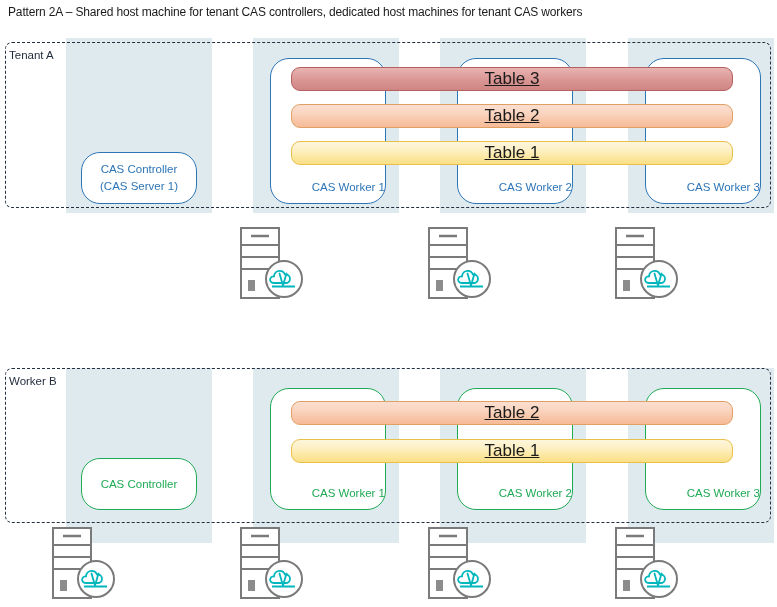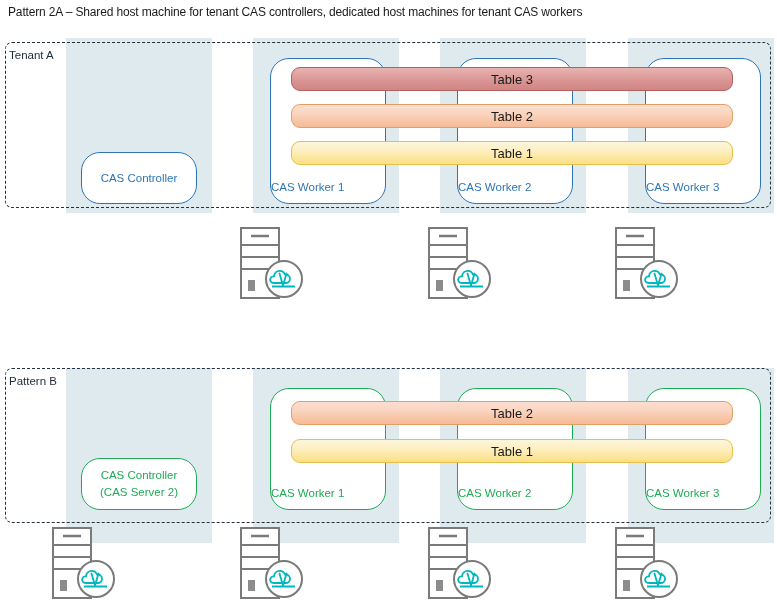--- a/index.html
+++ b/index.html
@@ -59,21 +59,21 @@
     background: #ffffff;
     z-index: 4;
   }
   .cas-box.blue  { border: 1.5px solid #2e75b6; }
   .cas-box.green { border: 1.5px solid #1faa55; }
 
   .cas-label {
     position: absolute;
     left: 0;
     right: 0;
-    text-align: left;
+    text-align: right;
     font-size: 11.5px;
     line-height: 15px;
     white-space: nowrap;
   }
   .cas-label.blue  { color: #2e75b6; }
   .cas-label.green { color: #1faa55; }
 
   .controller-label {
     position: absolute;
     left: 0; right: 0;
@@ -88,22 +88,23 @@
 
   
   .table-bar {
     position: absolute;
     box-sizing: border-box;
     border-radius: 9px;
     z-index: 6;
     display: flex;
     align-items: center;
     justify-content: center;
-    font-size: 13px;
+    font-size: 17px;
     color: #1a1a1a;
+    text-decoration: underline;
   }
   .table-bar.t3 {
     border: 1.4px solid #b4605f;
     background: linear-gradient(to bottom, #e8b4b2 0%, #dfa09e 35%, #d89391 62%, #cf8583 100%);
   }
   .table-bar.t2 {
     border: 1.4px solid #e0a063;
     background: linear-gradient(to bottom, #fbded0 0%, #fad6c2 35%, #f8c6a9 70%, #f6bb98 100%);
   }
   .table-bar.t1 {
@@ -132,20 +133,21 @@
 <div class="host-band" style="left:440px; top:368px; width:146px; height:175px;"></div>
 <div class="host-band" style="left:628px; top:368px; width:146px; height:175px;"></div>
 
 <div class="tenant-box" style="left:5px; top:42px; width:766px; height:166px;">
   <span class="tenant-label">Tenant A</span>
 </div>
 
 <div class="cas-box blue" style="left:81px; top:152px; width:116px; height:52px;">
   <div class="controller-label blue">
     <div>CAS Controller</div>
+    <div>(CAS Server 1)</div>
   </div>
 </div>
 
 <div class="cas-box blue" style="left:270px; top:58px; width:116px; height:146px;">
   <span class="cas-label blue" style="bottom:8px;">CAS Worker 1</span>
 </div>
 <div class="cas-box blue" style="left:457px; top:58px; width:116px; height:146px;">
   <span class="cas-label blue" style="bottom:8px;">CAS Worker 2</span>
 </div>
 <div class="cas-box blue" style="left:645px; top:58px; width:116px; height:146px;">
@@ -201,27 +203,26 @@
   </g>
   <g>
     <circle cx="44" cy="52" r="18" fill="#ffffff" stroke="#7a7a7a" stroke-width="2"></circle>
     <path d="M34 56 c-3.2 0 -4.6 -2.4 -3.6 -4.6 c0.7 -1.6 2.4 -2.1 3.6 -1.9 c0.2 -3.4 2.7 -5.7 5.6 -5.7 c2.6 0 4.6 1.6 5.3 3.8 c2.6 -0.5 5.1 1.3 5.1 4.1 c0 2.4 -1.8 4.3 -4.4 4.3 z" fill="none" stroke="#00b7bd" stroke-width="1.8" stroke-linejoin="round"></path>
     <path d="M39.5 46.5 L43 58.5 L46.5 46.5" fill="none" stroke="#00b7bd" stroke-width="1.8" stroke-linecap="round" stroke-linejoin="round"></path>
     <line x1="32" y1="59.5" x2="55" y2="59.5" stroke="#00b7bd" stroke-width="2"></line>
   </g>
 </svg>
 
 <div class="tenant-box" style="left:5px; top:368px; width:766px; height:155px;">
-  <span class="tenant-label">Pattern B</span>
+  <span class="tenant-label">Worker B</span>
 </div>
 
 <div class="cas-box green" style="left:81px; top:458px; width:116px; height:52px;">
   <div class="controller-label green">
     <div>CAS Controller</div>
-    <div>(CAS Server 2)</div>
   </div>
 </div>
 
 <div class="cas-box green" style="left:270px; top:388px; width:116px; height:122px;">
   <span class="cas-label green" style="bottom:8px;">CAS Worker 1</span>
 </div>
 <div class="cas-box green" style="left:457px; top:388px; width:116px; height:122px;">
   <span class="cas-label green" style="bottom:8px;">CAS Worker 2</span>
 </div>
 <div class="cas-box green" style="left:645px; top:388px; width:116px; height:122px;">

